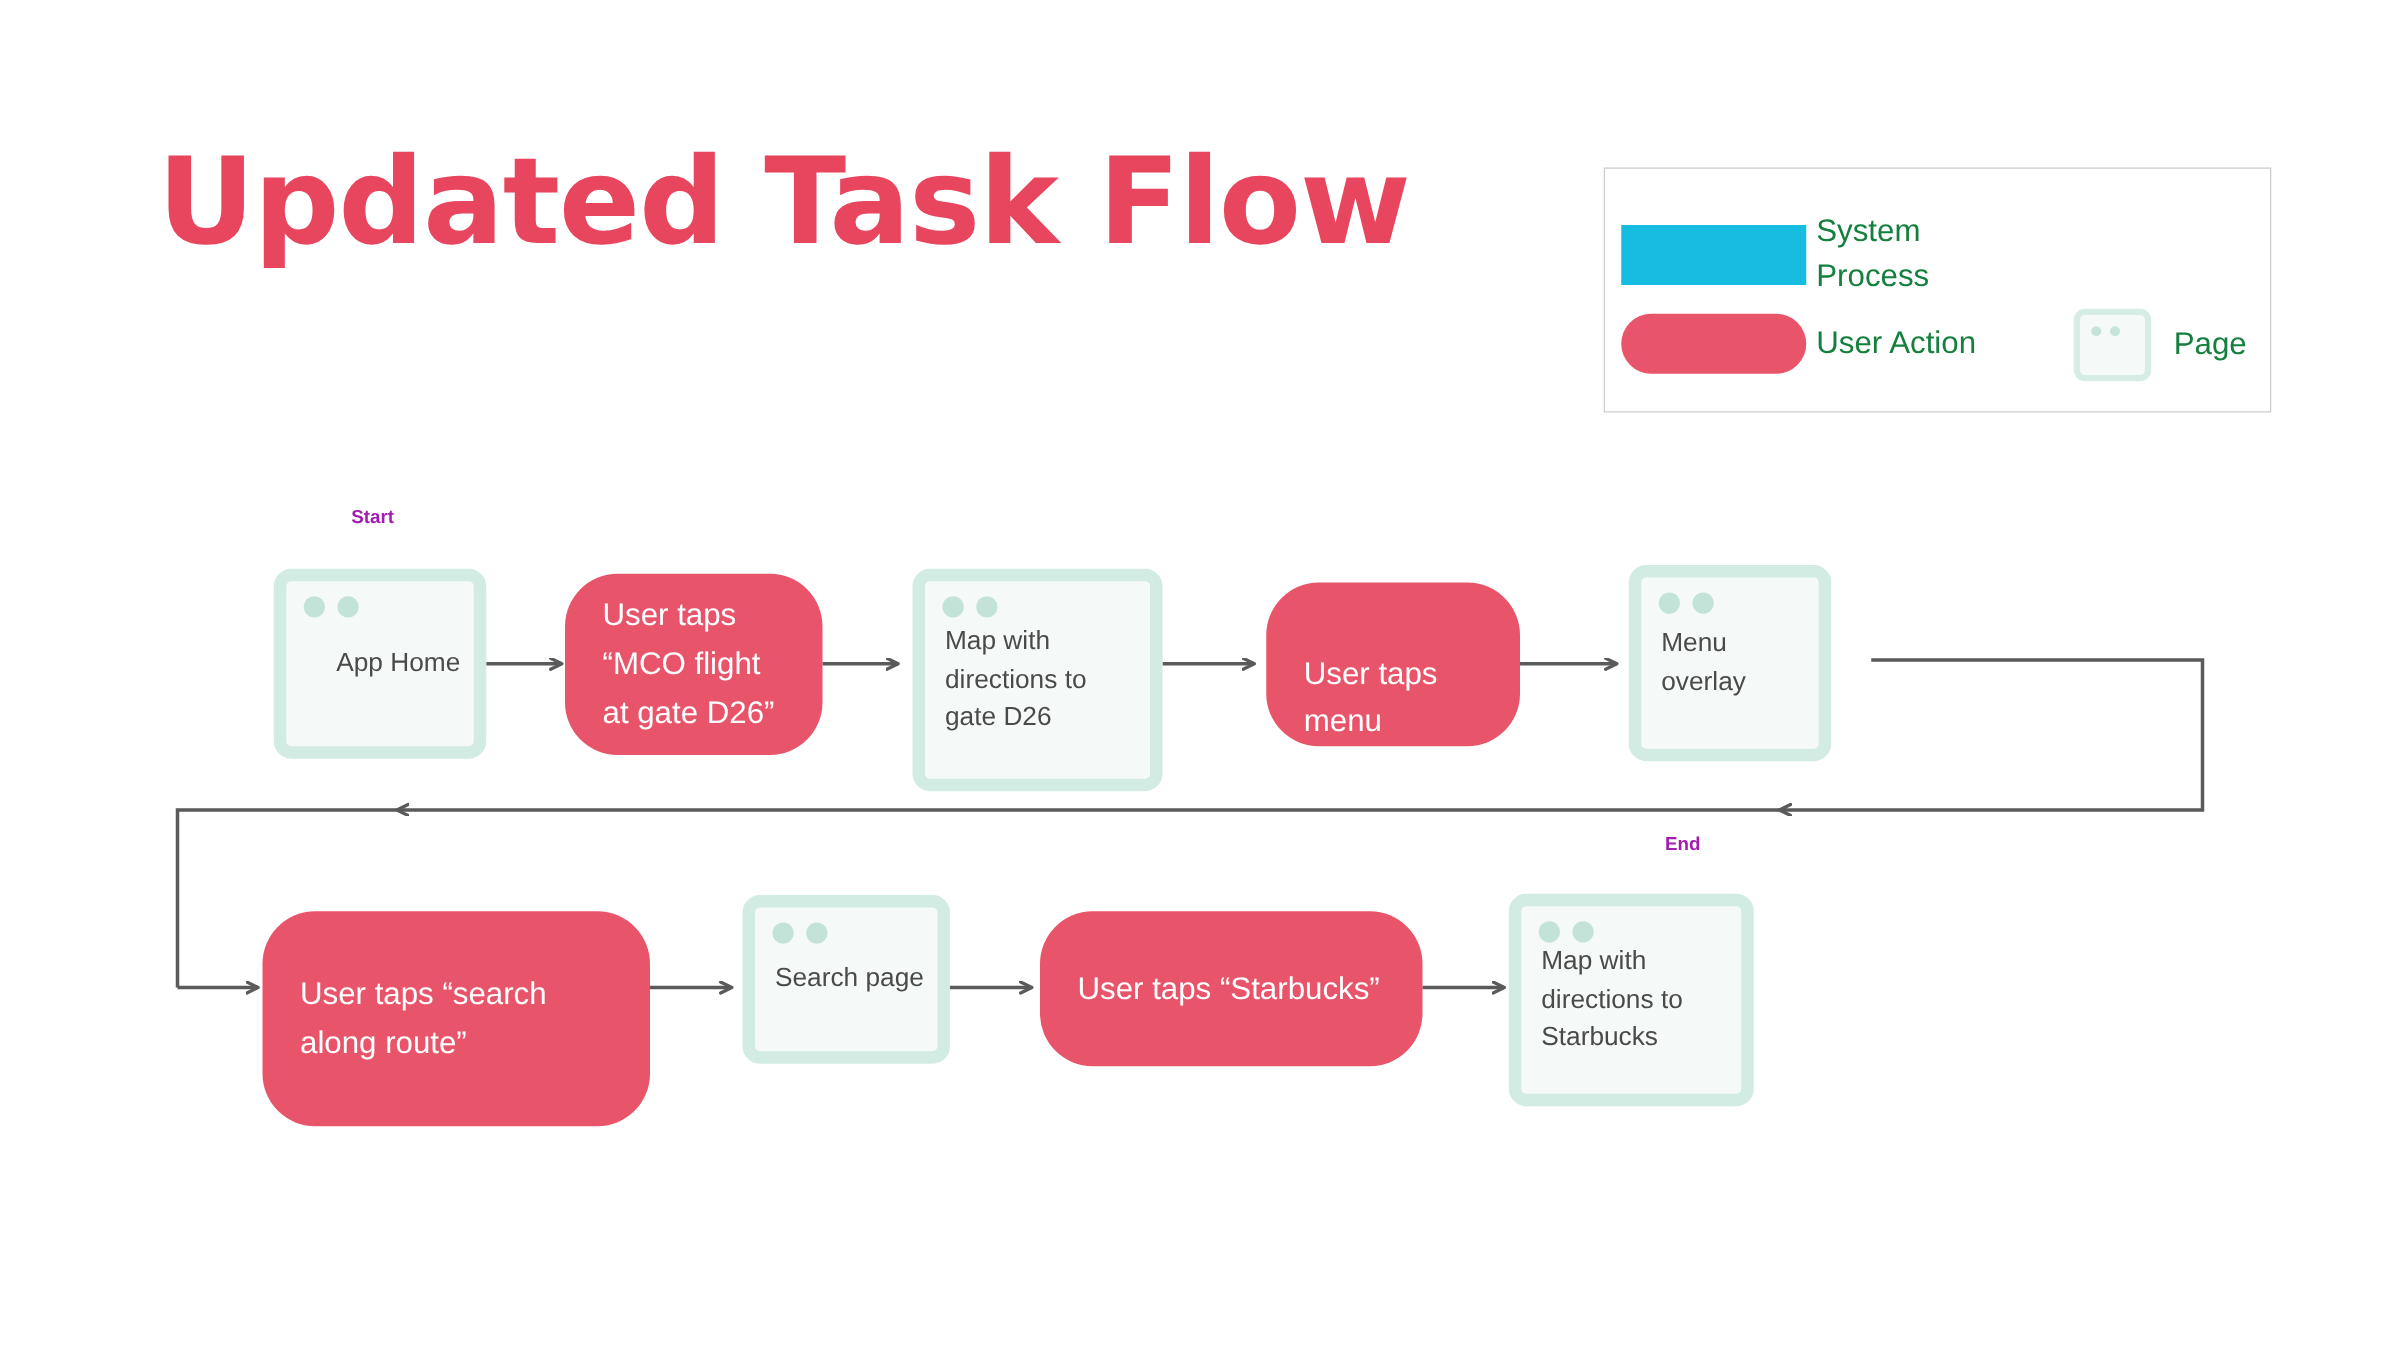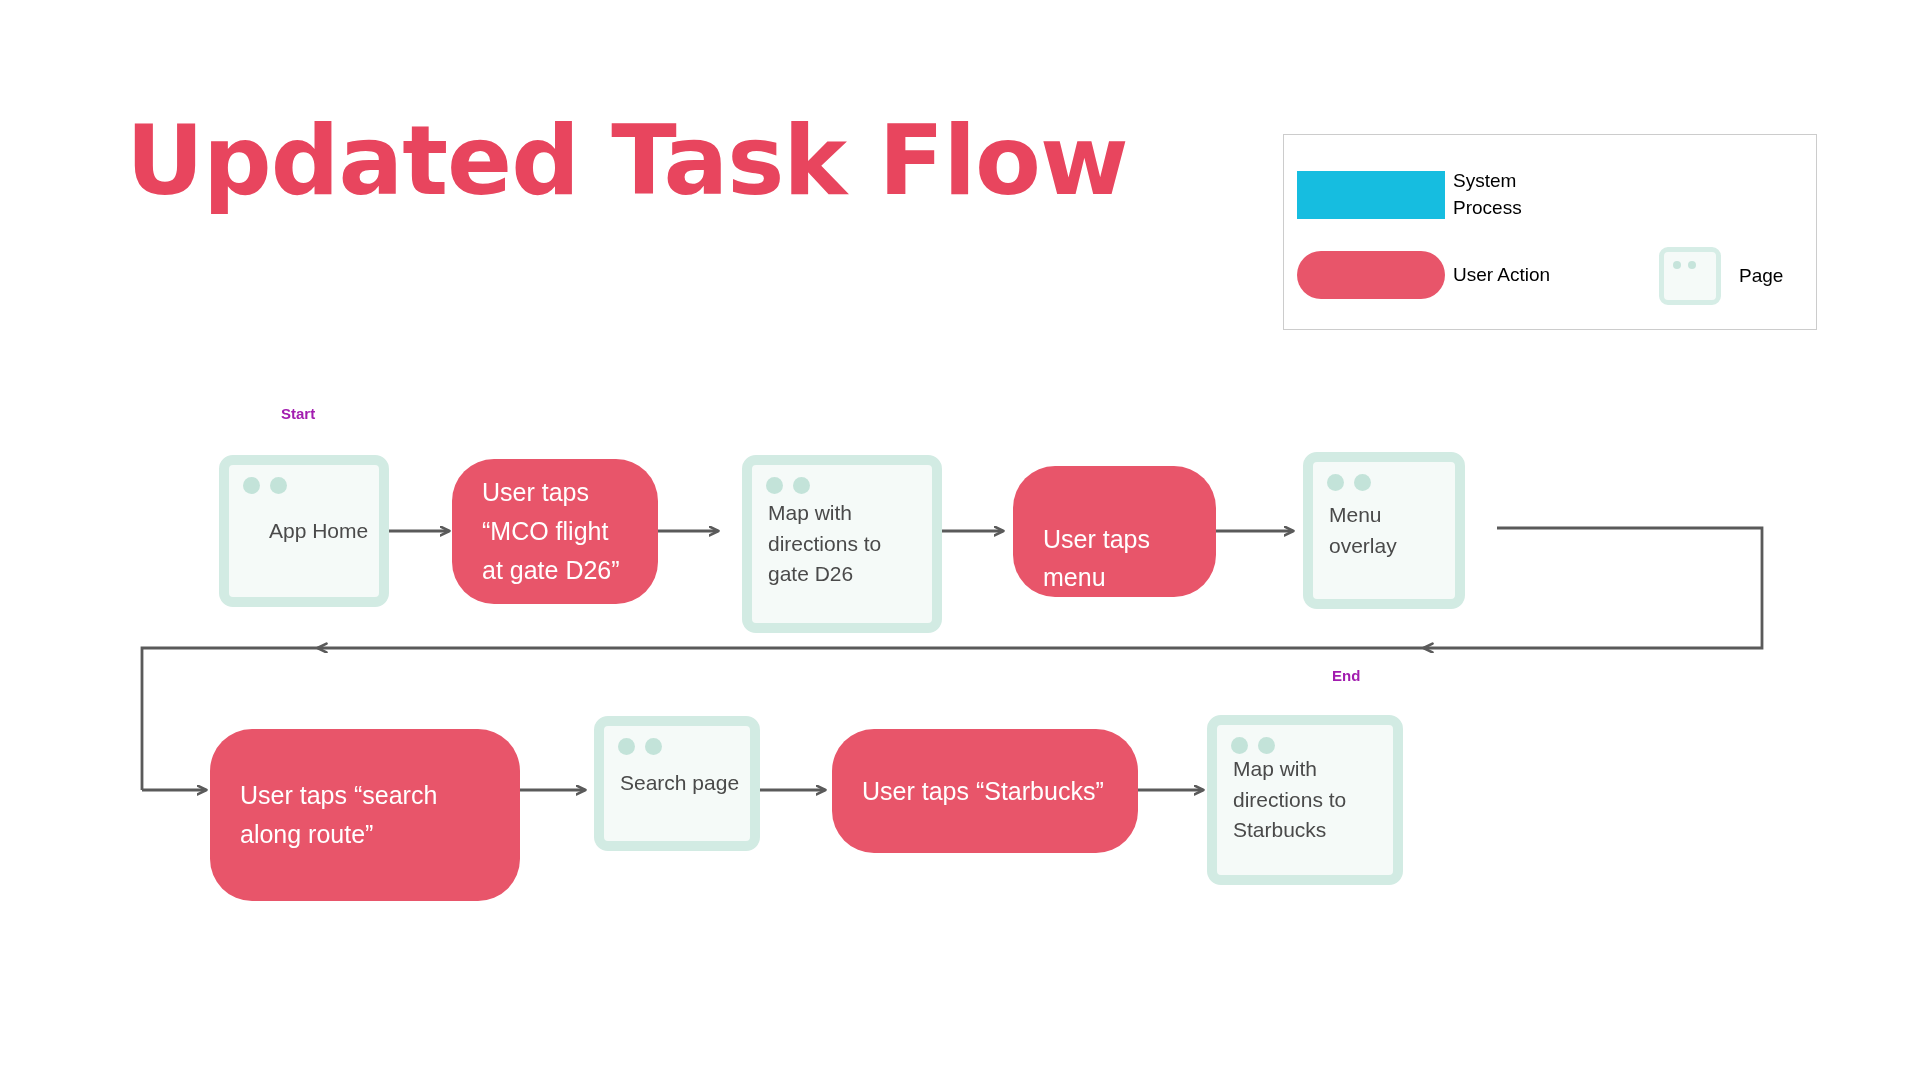--- a/index.html
+++ b/index.html
@@ -86,22 +86,22 @@
     width: 8px; height: 8px;
     border-radius: 50%;
     background: #C6E4DB;
     top: 9px;
   }
   .swatch-page .pdot.d1 { left: 9px; }
   .swatch-page .pdot.d2 { left: 24px; }
 
   .legend-label {
     margin-left: 8px;
-    font-size: 19px;
-    color: #000000;
+    font-size: 25px;
+    color: #15803d;
     line-height: 1.42;
     white-space: pre-line;
   }
   #legend-row-page .legend-label { margin-left: 18px; }
 
   
   .node {
     position: absolute;
     box-sizing: border-box;
   }
@@ -224,21 +224,21 @@
       <i></i>
       <i></i>
     </span>
   <span class="ptext">App Home</span>
 </div>
 
 <div class="node node-action" style="left:452px; top:459px; width:206px; height:145px;">
   <span class="atext">User taps “MCO flight at gate D26”</span>
 </div>
 
-<div class="node node-page" style="left:730px; top:455px; width:200px; height:178px;margin-left:12px;">
+<div class="node node-page" style="left:730px; top:455px; width:200px; height:178px;">
   <span class="dots">
       <i></i>
       <i></i>
     </span>
   <span class="ptext">Map with directions to gate D26</span>
 </div>
 
 <div class="node node-action" style="left:1013px; top:466px; width:203px; height:131px;align-items:flex-end;">
   <span class="atext">User taps menu</span>
 </div>

